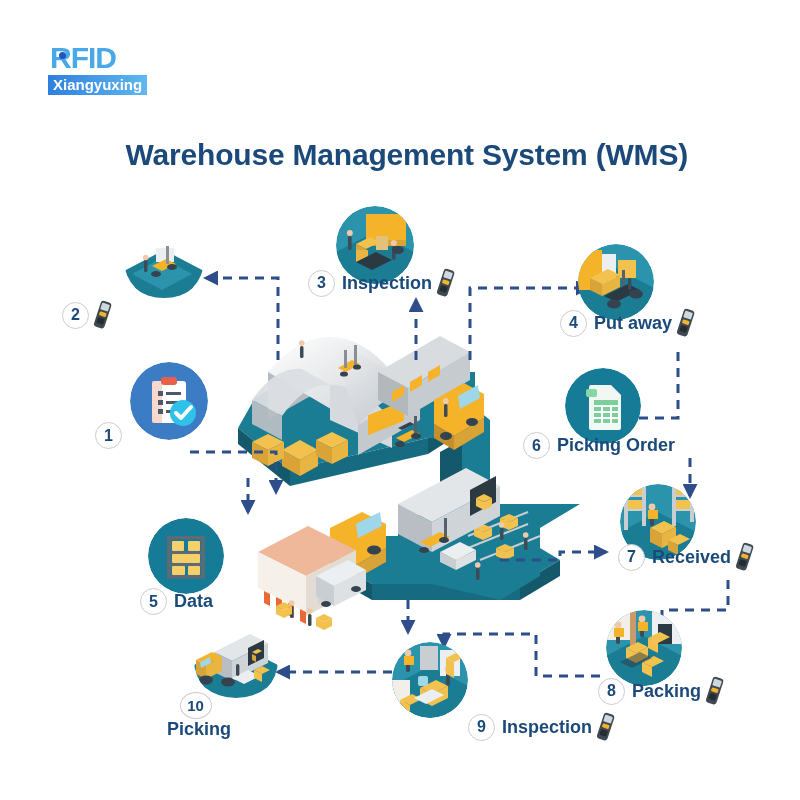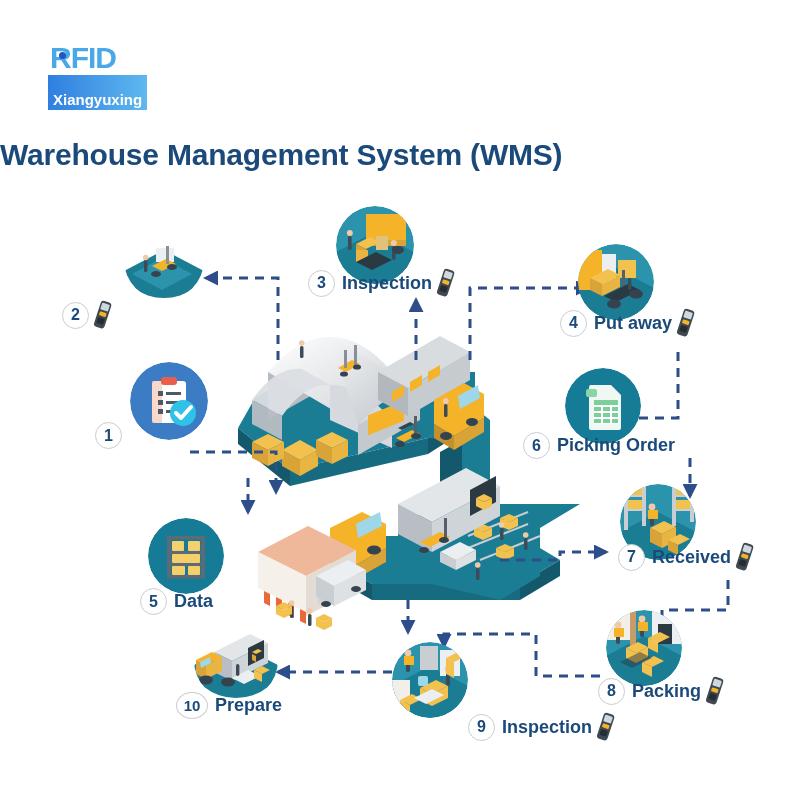--- a/index.html
+++ b/index.html
@@ -44,32 +44,32 @@
     height: 7px;
     border-radius: 50%;
     background: #2255c4;
   }
   #logo-sub {
     margin-top: 1px;
     background: linear-gradient(90deg,#2f7fe0 0%, #5fb8ef 100%);
     color: #ffffff;
     font-size: 15px;
     font-weight: bold;
-    padding: 16px 5px 2px 5px;
+    padding: 1px 5px 2px 5px;
     display: inline-block;
     letter-spacing: 0px;
   }
 
   
   #title {
     position: absolute;
     left: 0;
     top: 138px;
     width: 688px;
-    text-align: left;
+    text-align: right;
     font-size: 30px;
     font-weight: bold;
     color: #1b4a7a;
     letter-spacing: -0.2px;
   }
 
   
   #connectors, #scene {
     position: absolute;
     left: 0;
@@ -726,19 +726,19 @@
           <ellipse cx="36" cy="56" rx="7" ry="4.5" fill="#34434f"></ellipse>
           <polygon points="40,52 56,44 68,50 52,58" fill="#eceff1"></polygon>
           <g fill="#f2c14e">
             <polygon points="62,44 70,40 78,44 70,48"></polygon>
             <polygon points="62,44 62,52 70,56 70,48"></polygon>
           </g>
           <rect x="44" y="38" width="3.4" height="12" rx="1.7" fill="#3d4a58"></rect>
         </g>
       </svg>
     </div>
-    <div class="step-label-row" style="left:176px; top:692px;">
+    <div class="step-label-row" style="left:160px; top:692px;flex-direction:column;">
       <div class="step-num wide">10</div>
-      <div class="step-text">Prepare</div>
+      <div class="step-text">Picking</div>
     </div>
   </div>
 
 </div>
 
 </body></html>

